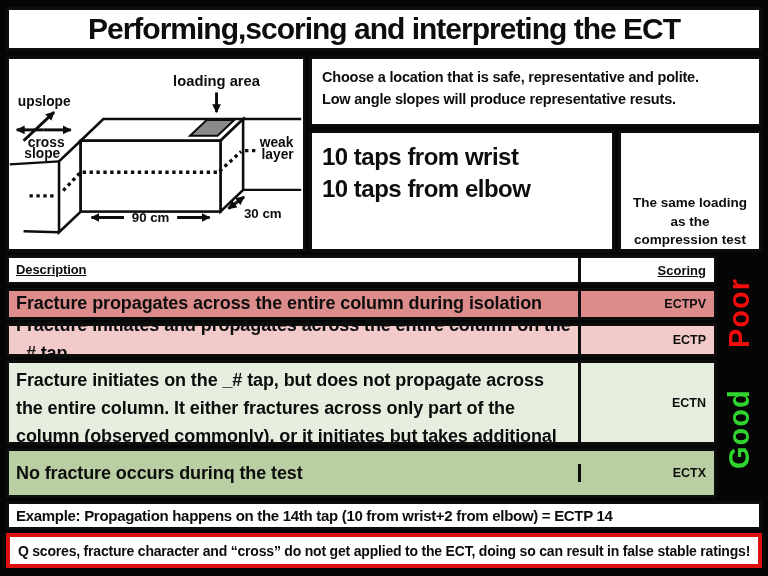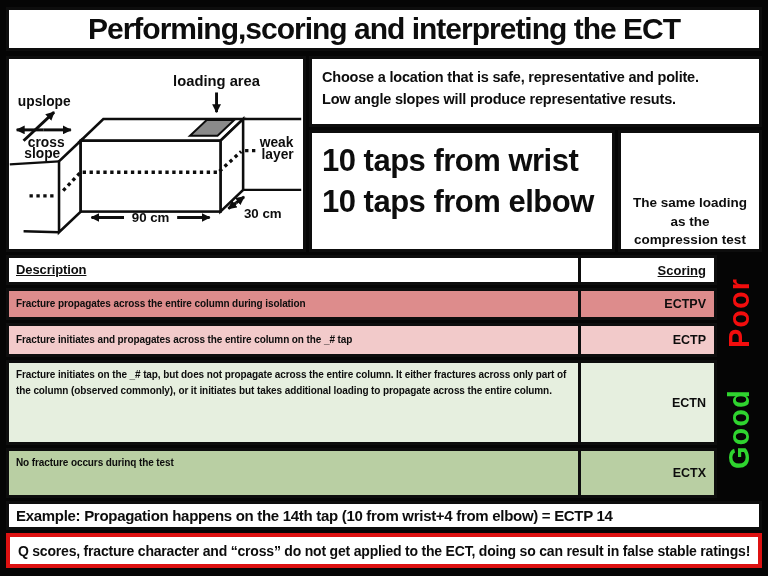--- a/index.html
+++ b/index.html
@@ -10,32 +10,32 @@
   .title-box{left:6px;top:7px;width:756px;height:44px;display:flex;align-items:center;justify-content:center;}
   .title{font-size:30px;font-weight:bold;letter-spacing:-1px;white-space:nowrap;}
 
   .diagram-box{left:6px;top:56px;width:300px;height:196px;}
   .diagram-box svg{display:block;}
 
   .intro-box{left:309px;top:56px;width:453px;height:71px;padding:8px 10px;}
   .intro-line{font-size:14.5px;font-weight:bold;line-height:1.5;letter-spacing:-0.2px;}
 
   .taps-box{left:309px;top:130px;width:306px;height:122px;padding:8px 0 0 10px;}
-  .tap-line{font-size:31px;font-weight:bold;line-height:1.32;letter-spacing:-0.5px;}
+  .tap-line{font-size:24px;font-weight:bold;line-height:1.32;letter-spacing:-0.5px;}
 
   .note-box{left:618px;top:130px;width:144px;height:122px;display:flex;align-items:flex-end;justify-content:center;text-align:center;padding:0 8px;}
   .note-text{font-size:13.5px;font-weight:bold;line-height:1.35;}
 
   .trow{left:6px;width:711px;display:flex;align-items:stretch;}
   .t-head{top:255px;height:30px;}
   .t-r1{top:288px;height:32px;}
   .t-r2{top:323px;height:34px;}
   .t-r3{top:360px;height:85px;}
-  .t-r4{top:448px;height:50px;}
-  .cell-desc{flex:1;display:flex;align-items:center;padding:2px 7px;font-size:10px;font-weight:bold;line-height:1.55;letter-spacing:-0.1px;}
+  .t-r4{top:448px;height:50px;align-items:center;}
+  .cell-desc{flex:1;display:flex;align-items:center;padding:2px 7px;font-size:18px;font-weight:bold;line-height:1.55;letter-spacing:-0.1px;}
   .cell-desc.top{align-items:flex-start;padding-top:4px;}
   .cell-score{width:136px;border-left:3px solid #0d0d0d;display:flex;align-items:center;justify-content:flex-end;padding:2px 8px;font-size:12.5px;font-weight:bold;box-sizing:border-box;}
   .underline{text-decoration:underline;}
   .t-head .cell-desc,.t-head .cell-score{font-size:13px;}
 
   .vlabel{position:absolute;left:716px;width:46px;display:flex;align-items:center;justify-content:center;
           writing-mode:vertical-rl;transform:rotate(180deg);font-weight:bold;font-size:29px;letter-spacing:1px;}
   .vlabel-poor{top:260px;height:106px;}
   .vlabel-good{top:362px;height:134px;}
 
@@ -147,20 +147,20 @@
 
   <div class="box trow t-r4" style="background: rgb(185, 207, 163);">
     <div class="cell-desc top">No fracture occurs durinq the test</div>
     <div class="cell-score">ECTX</div>
   </div>
 
   <div class="vlabel vlabel-poor" style="color: rgb(242, 13, 13);">Poor</div>
   <div class="vlabel vlabel-good" style="color: rgb(47, 212, 47);">Good</div>
 
   <div class="box example-box">
-    <div class="example-text">Example: Propagation happens on the 14th tap (10 from wrist+4 from elbow) = ECTP 14</div>
+    <div class="example-text">Example: Propagation happens on the 14th tap (10 from wrist+2 from elbow) = ECTP 14</div>
   </div>
 
   <div class="box warning-box" style="border-color: rgb(221, 17, 17);">
     <div class="warning-text">Q scores, fracture character and “cross” do not get applied to the ECT, doing so can result in false stable ratings!</div>
   </div>
 
 </div>
 
 </body></html>

